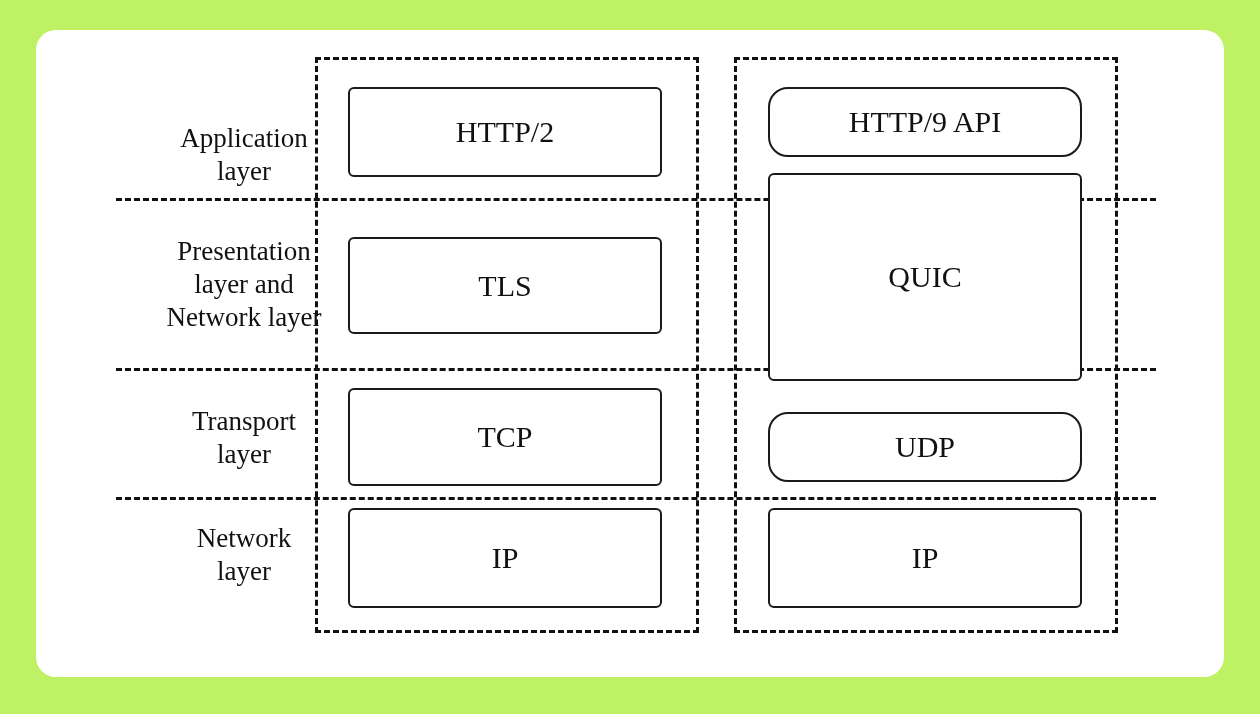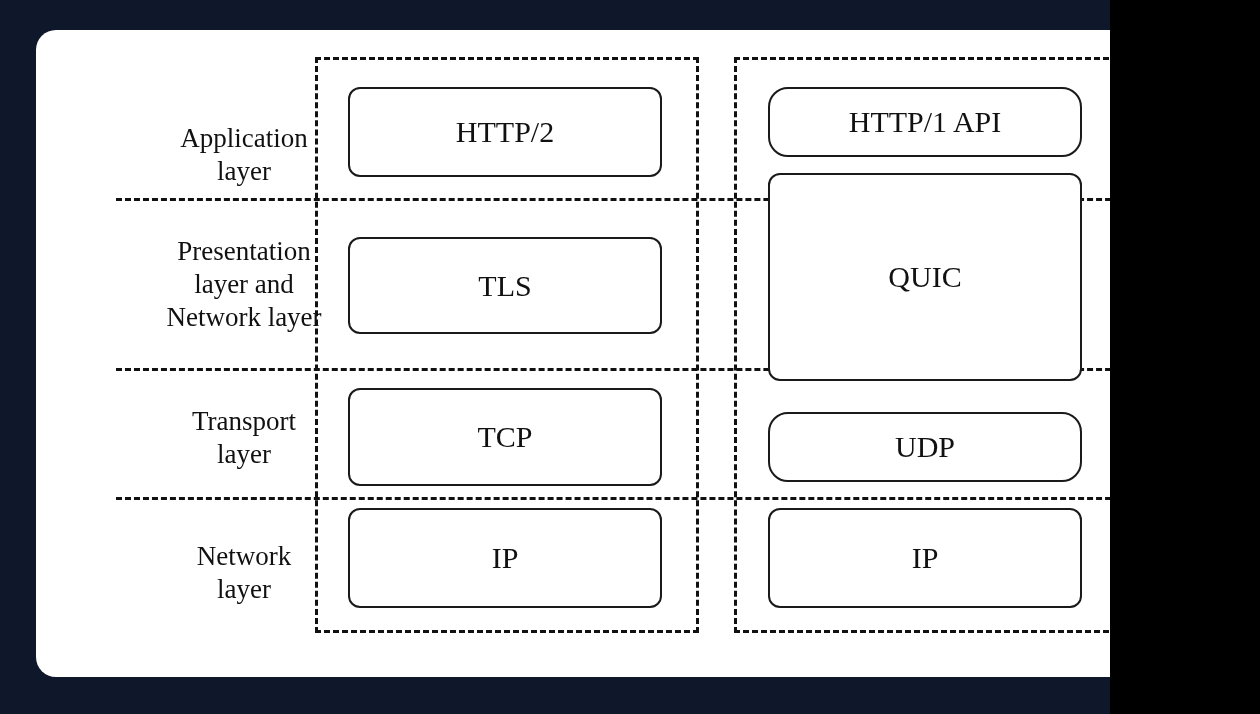--- a/index.html
+++ b/index.html
@@ -2,23 +2,23 @@
 <html><head>
 <meta charset="utf-8">
 <style>
   html, body {
     margin: 0;
     padding: 0;
     background: #000000;
   }
   #screenshot {
     position: relative;
-    width: 1110px;
+    width: 1260px;
     height: 714px;
-    background: #0f172a;
+    background: #bef264;
     overflow: hidden;
     font-family: "Liberation Serif", "DejaVu Serif", serif;
   }
   
   #card {
     position: absolute;
     left: 36px;
     top: 30px;
     width: 1188px;
     height: 647px;
@@ -51,21 +51,21 @@
     border: 3px dashed #111111;
     box-sizing: border-box;
   }
 
   
   .proto-box {
     position: absolute;
     box-sizing: border-box;
     background: #ffffff;
     border: 2.5px solid #1a1a1a;
-    border-radius: 12px;
+    border-radius: 6px;
     display: flex;
     align-items: center;
     justify-content: center;
     color: #111111;
     font-size: 30px;
     z-index: 5;
   }
   .proto-box.small-radius { border-radius: 20px; }
 </style>
 </head>
@@ -77,21 +77,21 @@
     <div class="layer-label" style="left:108px; top:92px;">Application
 layer</div>
 
     <div class="layer-label" style="left:108px; top:205px;">Presentation
 layer and
 Network layer</div>
 
     <div class="layer-label" style="left:108px; top:368px;margin-top:7px;">Transport
 layer</div>
 
-    <div class="layer-label" style="left:108px; top:510px;">Network
+    <div class="layer-label" style="left:108px; top:492px;">Network
 layer</div>
 
     <div class="divider" style="left:80px; top:168px; width:1040px;"></div>
 
     <div class="divider" style="left:80px; top:338px; width:1040px;"></div>
 
     <div class="divider" style="left:80px; top:467px; width:1040px;"></div>
 
     <div class="stack-col" style="left:279px; top:27px; width:384px; height:576px;"></div>
 
@@ -107,21 +107,21 @@
 
     <div class="proto-box" style="left:312px; top:207px; width:314px; height:97px;">
       <span>TLS</span>
     </div>
 
     <div class="proto-box" style="left:312px; top:478px; width:314px; height:100px;">
       <span>IP</span>
     </div>
 
     <div class="proto-box small-radius" style="left:732px; top:57px; width:314px; height:70px;">
-      <span>HTTP/1 API</span>
+      <span>HTTP/9 API</span>
     </div>
 
     <div class="proto-box small-radius" style="left:732px; top:382px; width:314px; height:70px;">
       <span>UDP</span>
     </div>
 
     <div class="proto-box" style="left:732px; top:143px; width:314px; height:208px;">
       <span>QUIC</span>
     </div>
 

